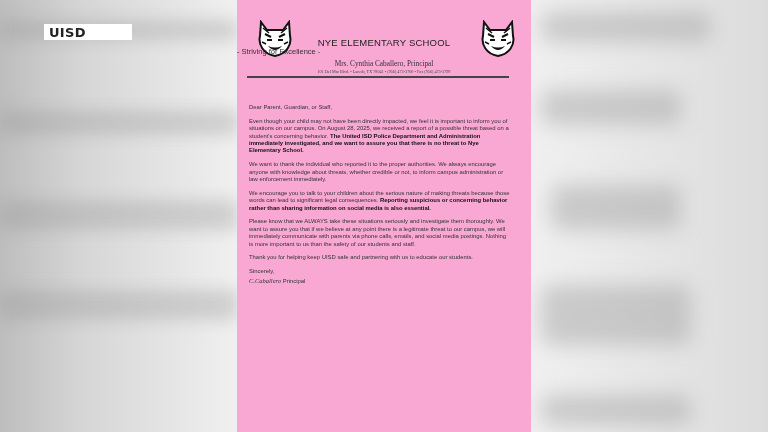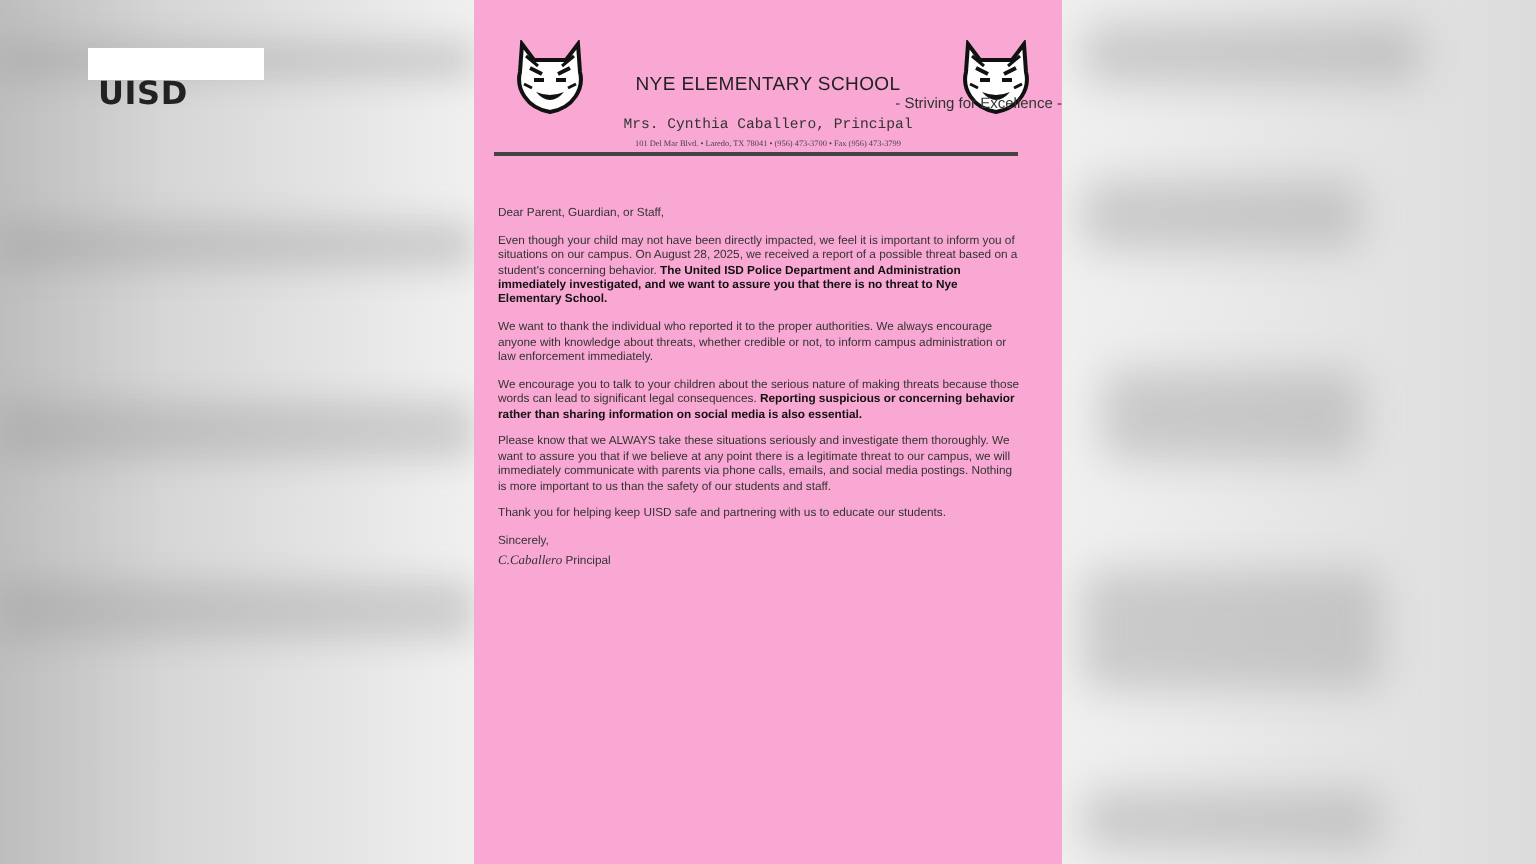--- a/index.html
+++ b/index.html
@@ -4,28 +4,28 @@
 <style>
   html,body{margin:0;padding:0;}
   body{width:768px;height:432px;overflow:hidden;position:relative;background:#d9d9d9;font-family:"Liberation Sans",sans-serif;}
   .bg-left{position:absolute;left:0;top:0;width:237px;height:432px;
     background:linear-gradient(90deg,#bdbdbd 0%,#d6d6d6 35%,#e6e6e6 75%,#f0f0f0 100%);}
   .bg-left .blur{position:absolute;left:0;width:237px;background:rgba(150,150,150,0.35);filter:blur(8px);}
   .bg-right{position:absolute;left:531px;top:0;width:237px;height:432px;
     background:linear-gradient(90deg,#f0f0f0 0%,#e8e8e8 40%,#dcdcdc 100%);}
   .bg-right .blur{position:absolute;left:0;background:rgba(150,150,150,0.4);filter:blur(10px);border-radius:10px;}
   .tag{position:absolute;left:44px;top:24px;width:88px;height:16px;background:#ffffff;}
-  .tag span{position:absolute;left:5px;top:1px;font-size:16px;font-weight:bold;letter-spacing:0.3px;color:#222;font-family:"DejaVu Sans",sans-serif;margin-top:12px;}
+  .tag span{position:absolute;left:5px;top:1px;font-size:13px;font-weight:bold;letter-spacing:0.3px;color:#222;font-family:"DejaVu Sans",sans-serif;}
   .page{position:absolute;left:237px;top:0;width:294px;height:432px;background:#f9a8d4;}
   .mascot{position:absolute;top:20px;width:40px;height:38px;}
   .mascot-l{left:18px;}
   .mascot-r{left:241px;}
   .lh-name{position:absolute;left:0;width:294px;top:37px;text-align:center;font-size:9.5px;color:#222;letter-spacing:0.2px;}
-  .lh-motto{position:absolute;left:0;width:294px;top:47px;text-align:right;font-size:7.5px;color:#333;}
-  .lh-principal{position:absolute;left:0;width:294px;top:59px;text-align:center;font-size:7.3px;color:#333;font-family:Liberation Mono, monospace;}
+  .lh-motto{position:absolute;left:0;width:294px;top:47px;text-align:left;font-size:7.5px;color:#333;}
+  .lh-principal{position:absolute;left:0;width:294px;top:59px;text-align:center;font-size:7.3px;color:#333;font-family:Liberation Serif, serif;}
   .lh-address{position:absolute;left:0;width:294px;top:69px;text-align:center;font-size:4.2px;color:#444;font-family:"Liberation Serif",serif;}
   .rule{position:absolute;left:10px;top:76px;width:262px;height:2px;background:#444;}
   .body{position:absolute;left:12px;top:104px;width:262px;font-size:5.9px;line-height:7.4px;color:#333;}
   .body p{margin:0 0 6.4px 0;}
   .body b{color:#111;}
   .sig{font-family:"Liberation Serif",serif;font-style:italic;font-size:6.5px;color:#333;}
 </style>
 </head>
 <body>
 

